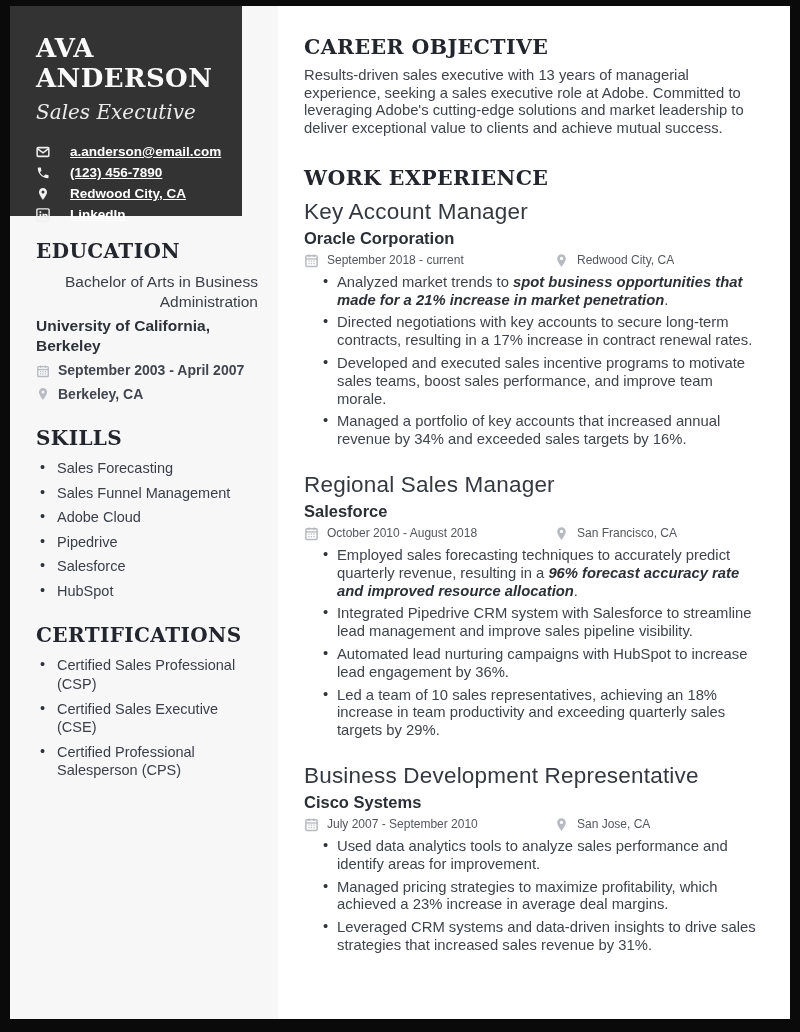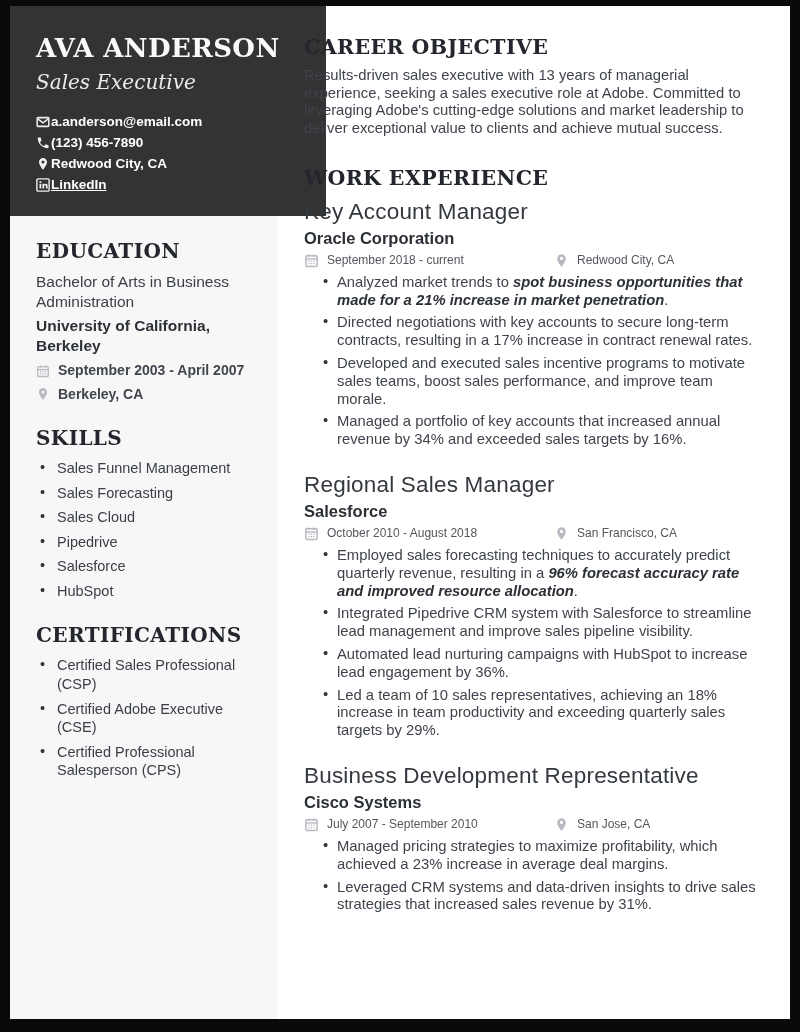--- a/index.html
+++ b/index.html
@@ -14,49 +14,49 @@
     position:absolute; left:10px; top:6px; right:10px; bottom:13px;
     background:#ffffff; overflow:hidden;
   }
   
   .sidebar {
     position:absolute; left:0; top:0; bottom:0; width:268px;
     background:#f7f7f8;
   }
   .header-block {
     box-sizing:border-box;
-    width:316px; height:210px;
+    width:232px; height:210px;
     background:#333333;
     padding:27px 18px 0 26px;
   }
   .person-name {
     font-family:"DejaVu Serif", serif;
     font-weight:bold; font-size:26px; letter-spacing:0.4px;
     color:#fafafa; margin:0;
   }
   .person-title {
     font-family:"DejaVu Serif", serif;
     font-style:italic; font-size:20px; color:#ebebeb;
     margin:7px 0 0 0;
   }
   .contacts { margin-top:20px; }
   .contact-row {
-    display:flex; align-items:center; gap:1px;
+    display:flex; align-items:center; gap:20px;
     margin-bottom:6px;
-    font-size:13.5px; font-weight:bold; color:#ffffff;
+    font-size:13.5px; font-weight:bold; color:#ffffff;text-decoration:underline;
   }
   .contact-row .cicon { flex:0 0 14px; width:14px; height:14px; color:#f0f0f0; display:block; }
   .contact-row a, .contact-link { color:#ffffff; text-decoration:underline; cursor:pointer; }
   .sidebar-content { padding:0 20px 0 26px; }
   .side-heading {
     font-family:"DejaVu Serif", serif;
     font-weight:bold; font-size:20px; letter-spacing:0.4px;
     color:#23262d; margin:23px 0 9px 0;
   }
-  .edu-degree { font-size:15.5px; line-height:1.32; color:#3a3e47; }
+  .edu-degree { font-size:15.5px; line-height:1.32; color:#3a3e47;text-align:right; }
   .edu-school { font-size:15.5px; line-height:1.3; font-weight:bold; color:#2d3138; margin-top:3px; }
   .side-meta-row {
     display:flex; align-items:center; gap:8px;
     margin-top:6px; font-size:14px; line-height:1.25; color:#41454d;font-weight:bold;
   }
   .side-meta-row .micon { flex:0 0 14px; width:14px; height:14px; color:#b7bac0; }
   ul.side-list { list-style:none; margin:4px 0 0 0; padding:0 0 0 4px; }
   ul.side-list li {
     position:relative; padding-left:17px; margin-bottom:6px;
     font-size:14.5px; line-height:1.28; color:#3a3e47;
@@ -150,32 +150,32 @@
       </div>
       <div class="side-meta-row">
         <svg class="micon" viewBox="0 0 24 24">
           <path fill="currentColor" d="M12 1.8C8.2 1.8 5.1 4.9 5.1 8.7c0 5.1 6.9 13.5 6.9 13.5s6.9-8.4 6.9-13.5c0-3.8-3.1-6.9-6.9-6.9zm0 9.4a2.6 2.6 0 1 1 0-5.2 2.6 2.6 0 0 1 0 5.2z"></path>
         </svg>
         <span>Berkeley, CA</span>
       </div>
 
       <div class="side-heading">SKILLS</div>
       <ul class="side-list">
+        <li>Sales Forecasting</li>
         <li>Sales Funnel Management</li>
-        <li>Sales Forecasting</li>
-        <li>Sales Cloud</li>
+        <li>Adobe Cloud</li>
         <li>Pipedrive</li>
         <li>Salesforce</li>
         <li>HubSpot</li>
       </ul>
 
       <div class="side-heading">CERTIFICATIONS</div>
       <ul class="side-list">
         <li>Certified Sales Professional (CSP)</li>
-        <li>Certified Adobe Executive (CSE)</li>
+        <li>Certified Sales Executive (CSE)</li>
         <li>Certified Professional Salesperson (CPS)</li>
       </ul>
     </div>
   </div>
 
   <div class="main">
 
     <h2 class="main-heading">CAREER OBJECTIVE</h2>
     <p class="objective-text">Results-driven sales executive with 13 years of managerial experience, seeking a sales executive role at Adobe. Committed to leveraging Adobe's cutting-edge solutions and market leadership to deliver exceptional value to clients and achieve mutual success.</p>
 
@@ -251,19 +251,20 @@
           <span>July 2007 - September 2010</span>
         </span>
         <span class="meta-loc">
           <svg class="micon" viewBox="0 0 24 24">
             <path fill="currentColor" d="M12 1.8C8.2 1.8 5.1 4.9 5.1 8.7c0 5.1 6.9 13.5 6.9 13.5s6.9-8.4 6.9-13.5c0-3.8-3.1-6.9-6.9-6.9zm0 9.4a2.6 2.6 0 1 1 0-5.2 2.6 2.6 0 0 1 0 5.2z"></path>
           </svg>
           <span>San Jose, CA</span>
         </span>
       </div>
       <ul class="bullets">
+        <li><span>Used data analytics tools to analyze sales performance and identify areas for improvement.</span></li>
         <li><span>Managed pricing strategies to maximize profitability, which achieved a 23% increase in average deal margins.</span></li>
         <li><span>Leveraged CRM systems and data-driven insights to drive sales strategies that increased sales revenue by 31%.</span></li>
       </ul>
     </div>
 
   </div>
 </div>
 
 </body></html>

